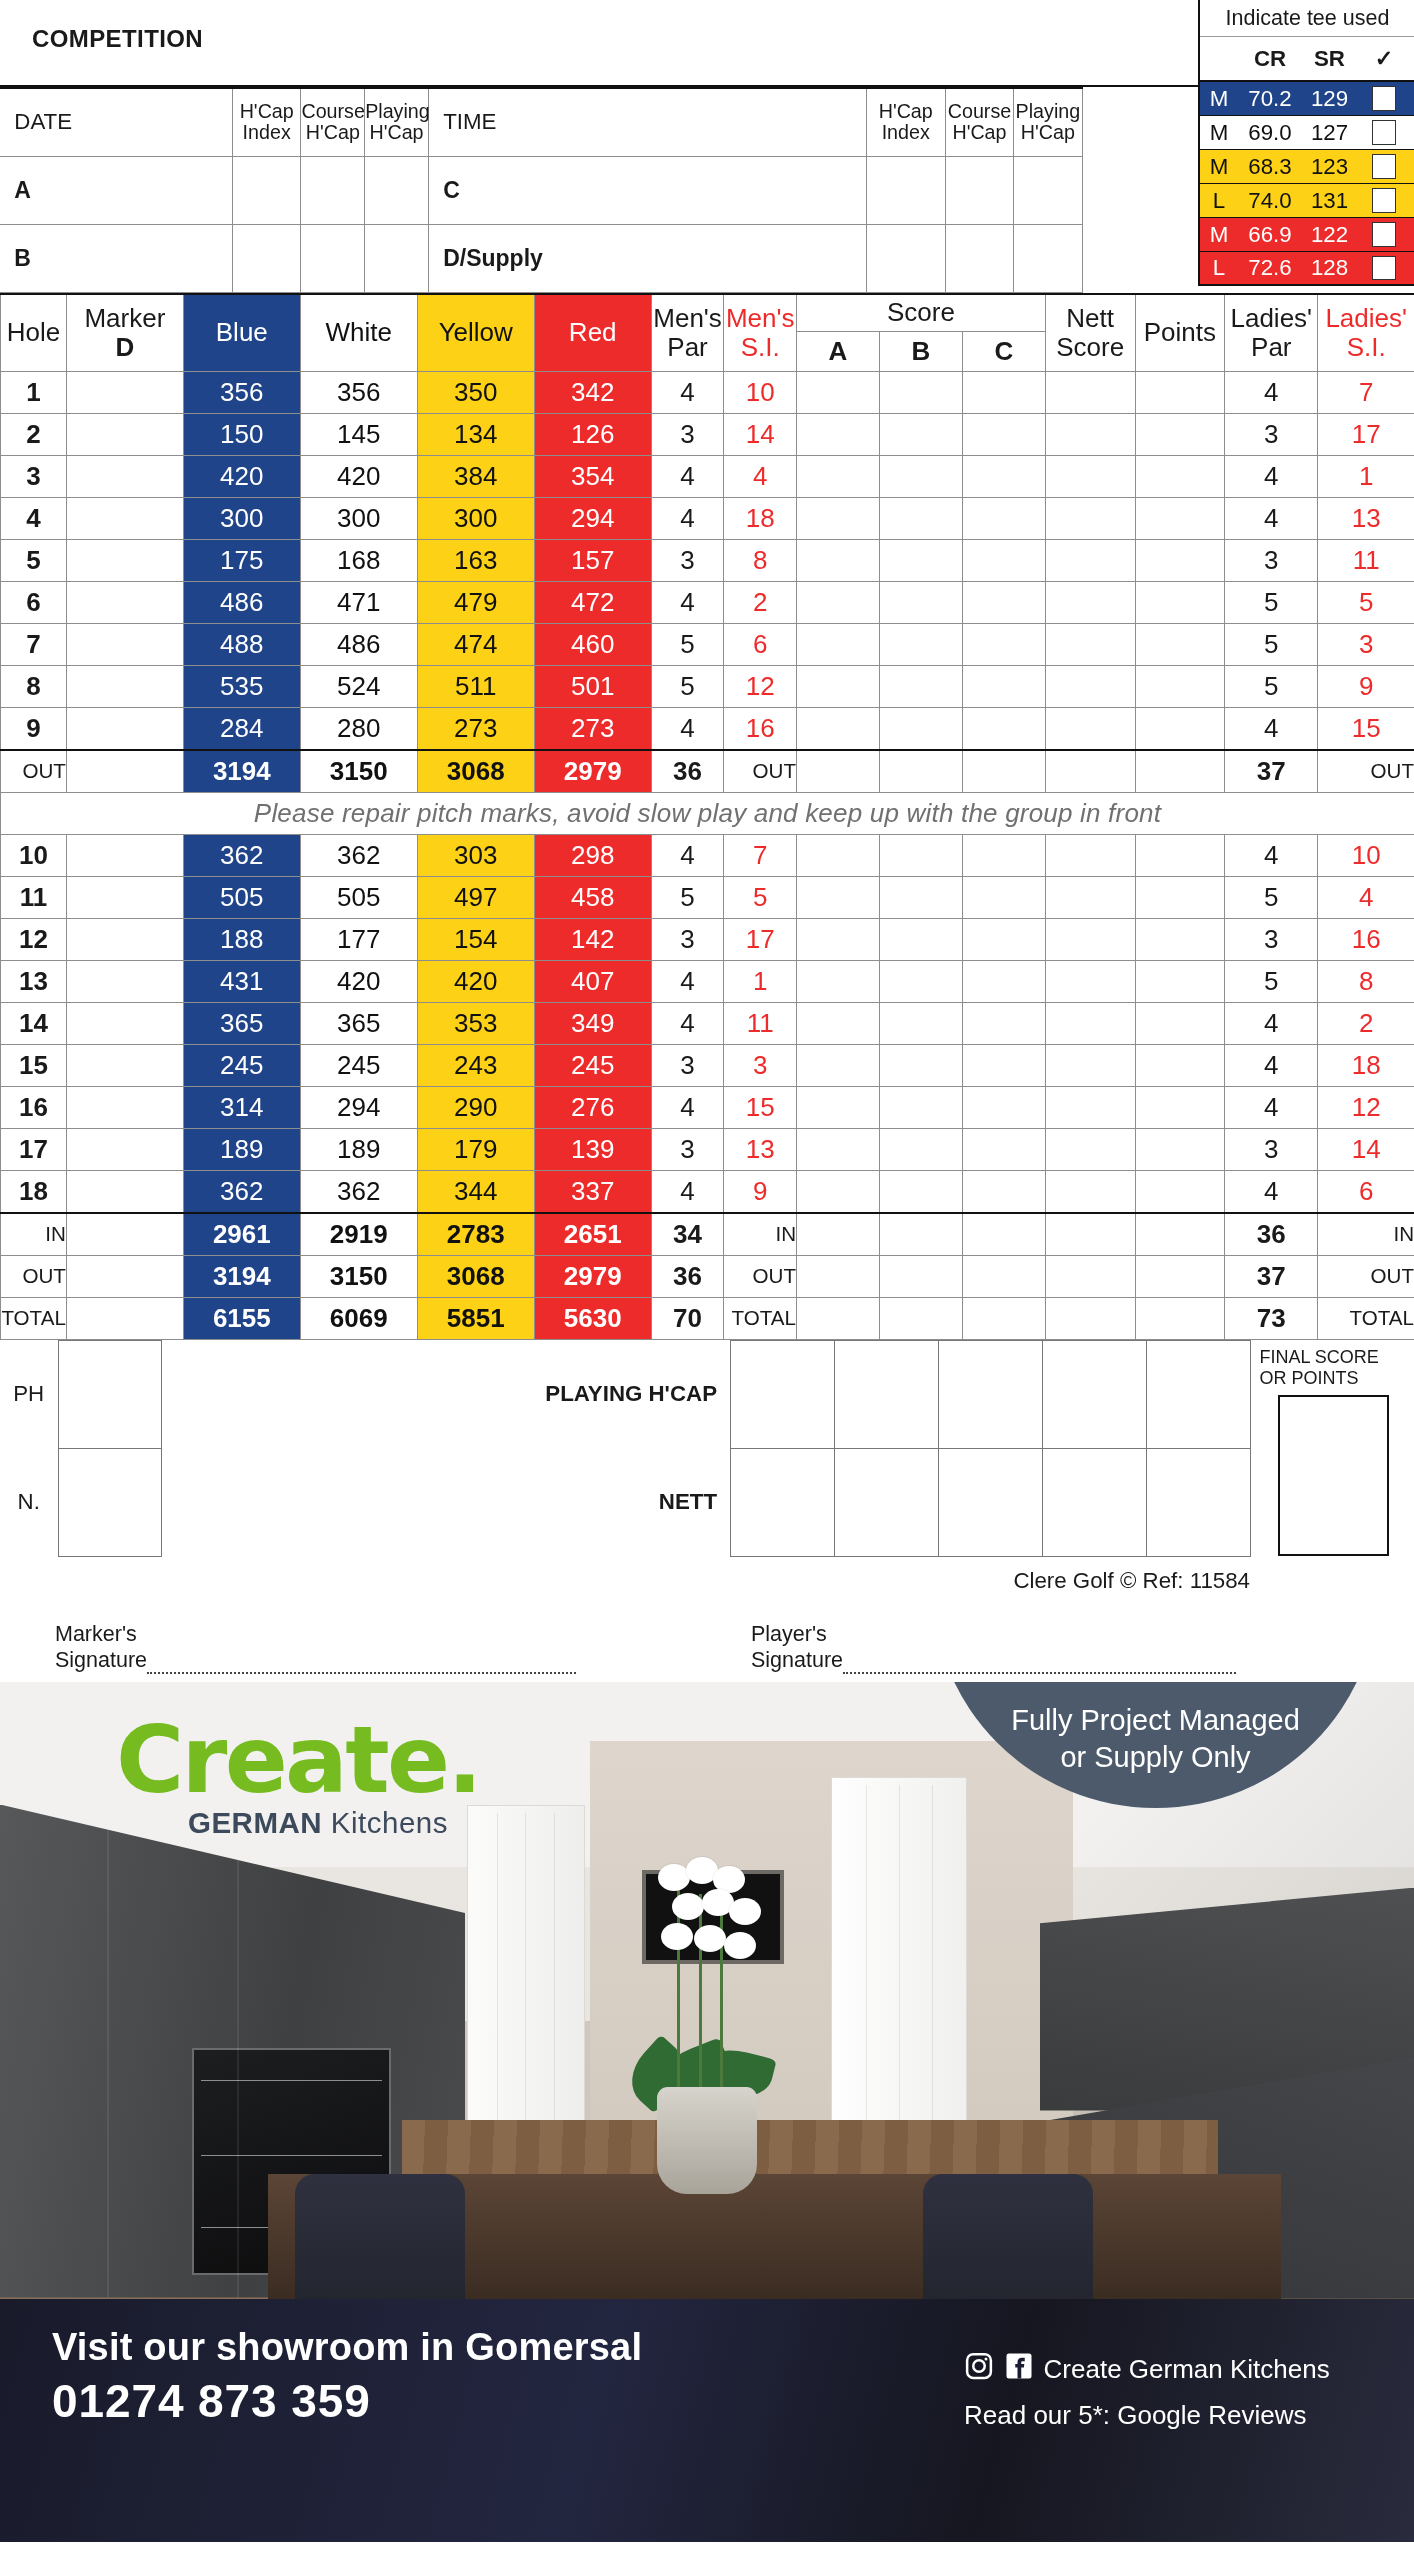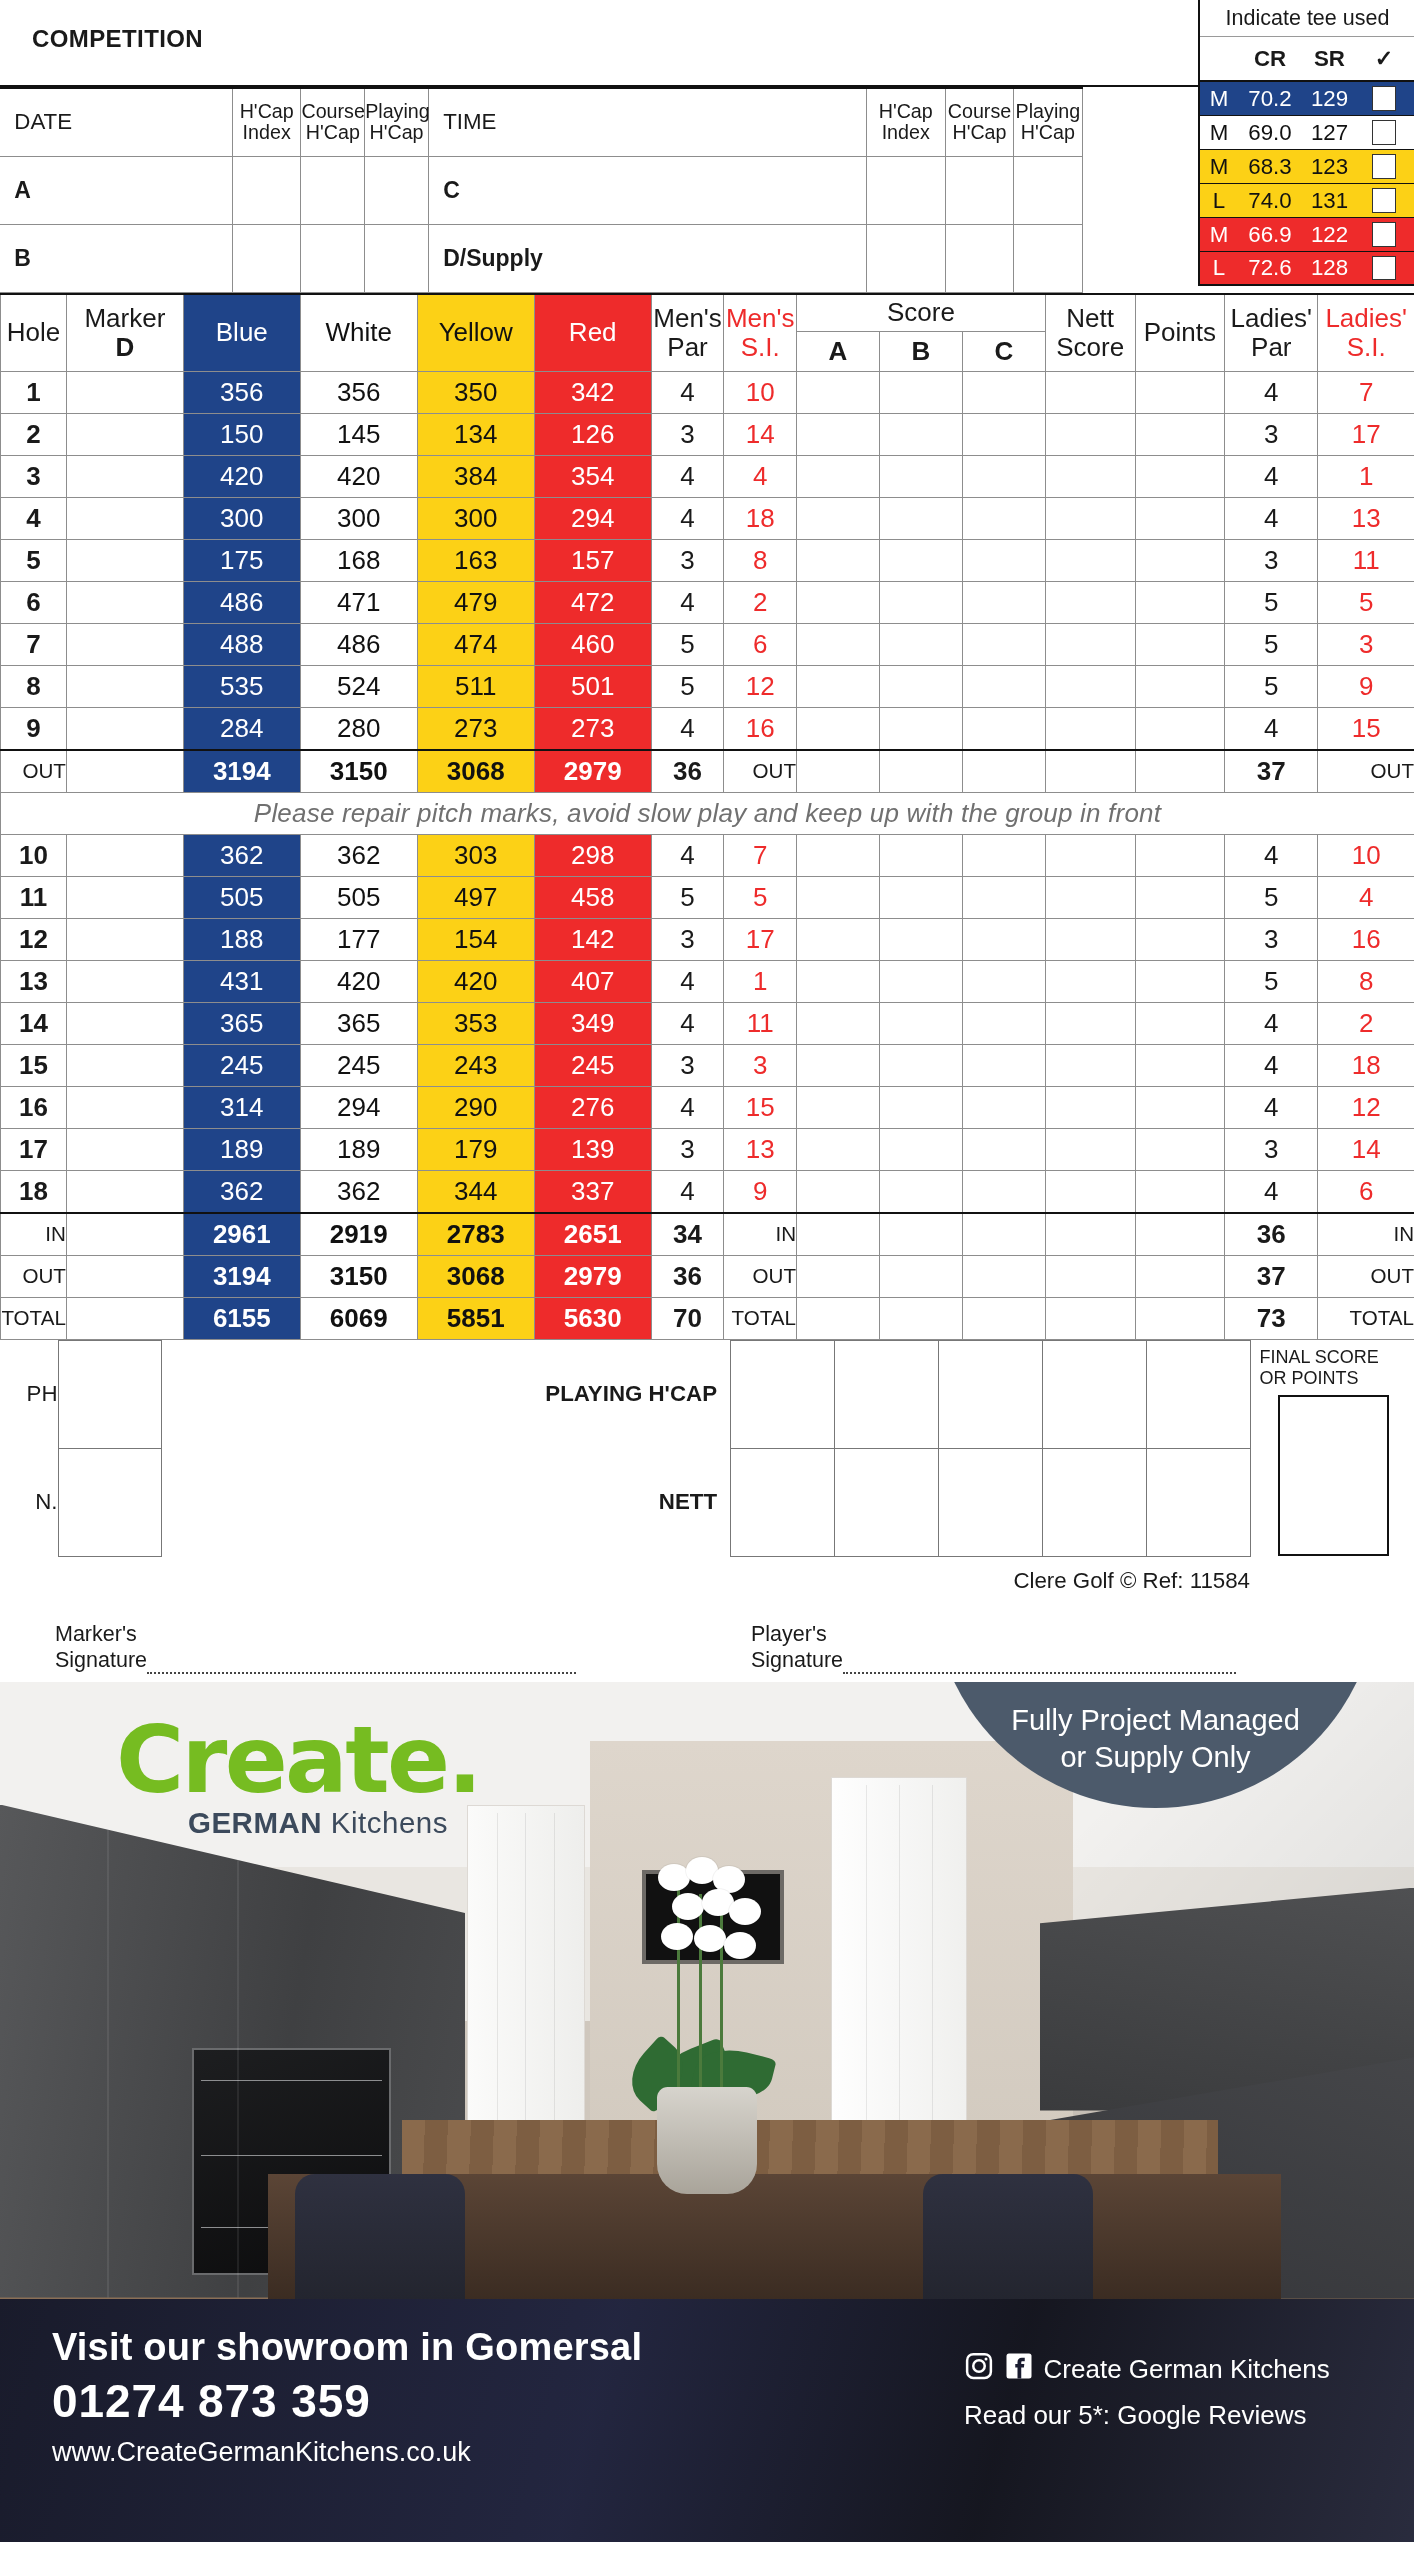--- a/index.html
+++ b/index.html
@@ -63,21 +63,21 @@
   .sumrow td.lbl{font-weight:normal;font-size:20.6px;text-align:right;}
   .thickTop{border-top:2.7px solid #111 !important;}
   .thickBot{border-bottom:2.7px solid #111 !important;}
   .notice{font-size:22.3px;font-style:italic;color:#707070;text-align:center;height:41px;letter-spacing:0.2px;}
 
   
   table.ftr{width:1415px;border-collapse:collapse;table-layout:fixed;}
   table.ftr td{font-size:22.3px;vertical-align:middle;padding:0;height:48px;}
   .bx{border:1.3px solid #777;}
   .rlabel{text-align:right;padding-right:12.5px !important;font-weight:bold;font-size:23px;}
-  .clabel{text-align:right;font-size:22.3px;}
+  .clabel{text-align:center;font-size:22.3px;}
   .finalbox{border:2.7px solid #111;height:157px;width:107px;margin:5.4px auto 0 auto;background:#fff;}
   .finaltxt{font-size:18px;line-height:1.18;padding:7.2px 0 0 9px;}
   .clere{font-size:18px;text-align:right;padding-right:16px;padding-top:5.4px;}
   .sigs{height:77px;position:relative;}
   .sig{position:absolute;font-size:21.5px;line-height:1.25;}
   .dots{border-bottom:2.2px dotted #444;display:inline-block;vertical-align:bottom;}
 
   
   .ad{position:relative;width:1415px;height:617px;overflow:hidden;}
   .adbg{position:absolute;inset:0;
@@ -810,21 +810,20 @@
         <span>or Supply Only</span>
       </div>
     </div>
   </div>
 
   <div class="foot">
     <div class="footbg"></div>
     <div class="footLeft">
       <div class="fl1">Visit our showroom in Gomersal</div>
       <div class="fl2">01274 873 359</div>
-      <div class="fl3">www.CreateGermanKitchens.co.uk</div>
     </div>
     <div class="footRight">
       <div class="fr1">
         <span>
           <svg width="30" height="30" viewBox="0 0 24 24" fill="none" stroke="#fff" stroke-width="2">
             <rect x="2.5" y="2.5" width="19" height="19" rx="5"></rect>
             <circle cx="12" cy="12" r="4.6"></circle>
             <circle cx="17.6" cy="6.4" r="1.2" fill="#fff" stroke="none"></circle>
           </svg>
         </span>

